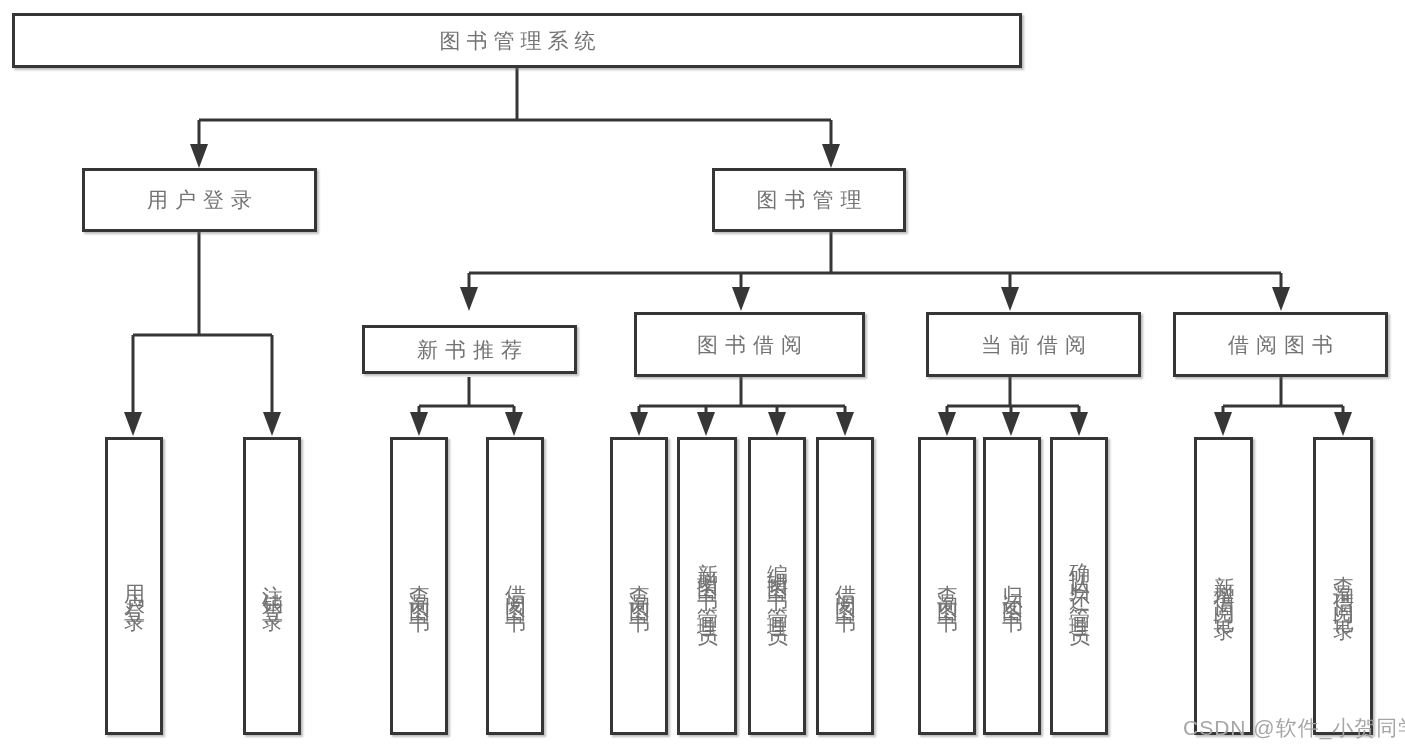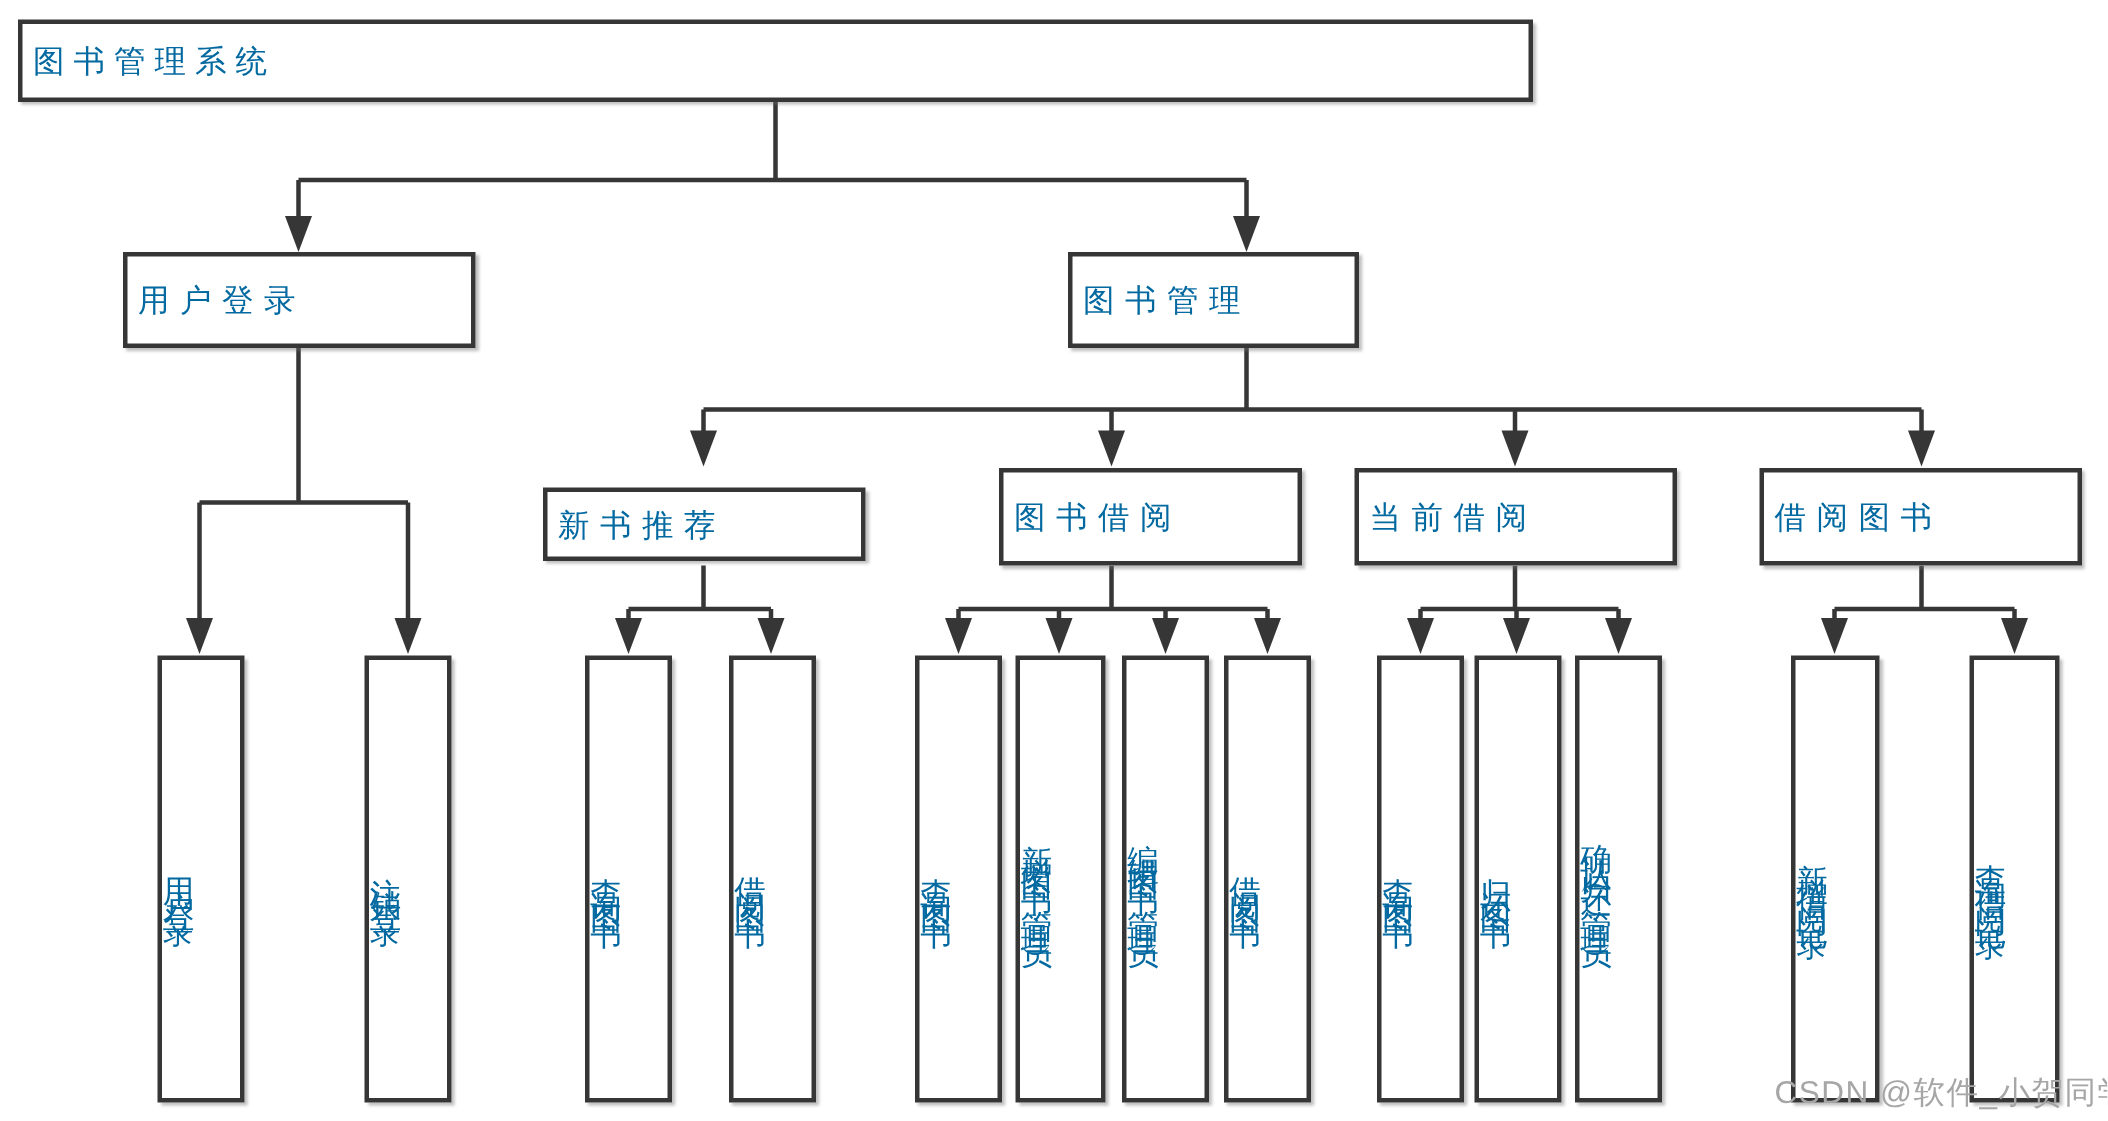--- a/index.html
+++ b/index.html
@@ -18,22 +18,23 @@
     z-index: 1;
   }
   .node {
     position: absolute;
     box-sizing: border-box;
     background: #ffffff;
     border: 3px solid #363636;
     box-shadow: 2px 2px 2px rgba(110,110,110,0.45);
     display: flex;
     align-items: center;
+    justify-content: center;
     z-index: 2;
-    color: #0369a1;
+    color: #737373;
     font-family: Liberation Serif, serif;
   }
   .node .lbl {
     white-space: nowrap;
   }
   .h .lbl {
     font-size: 21px;
     letter-spacing: 7px;
     text-indent: 7px; 
   }
@@ -111,24 +112,24 @@
   <div class="node h" style="left:82px; top:168px; width:235px; height:64px;">
     <span class="lbl">用户登录</span>
   </div>
   <div class="node h" style="left:712px; top:168px; width:194px; height:64px;">
     <span class="lbl">图书管理</span>
   </div>
 
   <div class="node h" style="left:362px; top:325px; width:215px; height:49px;">
     <span class="lbl">新书推荐</span>
   </div>
-  <div class="node h" style="left:634px; top:312px; width:202px; height:65px;margin-left:32px;">
+  <div class="node h" style="left:634px; top:312px; width:231px; height:65px;">
     <span class="lbl">图书借阅</span>
   </div>
-  <div class="node h" style="left:903px; top:312px; width:215px; height:65px;">
+  <div class="node h" style="left:926px; top:312px; width:215px; height:65px;">
     <span class="lbl">当前借阅</span>
   </div>
   <div class="node h" style="left:1173px; top:312px; width:215px; height:65px;">
     <span class="lbl">借阅图书</span>
   </div>
 
   <div class="node v" style="left:105px; top:437px; width:58px; height:298px;">
     <span class="lbl">用户登录</span>
   </div>
   <div class="node v" style="left:243px; top:437px; width:58px; height:298px;">

